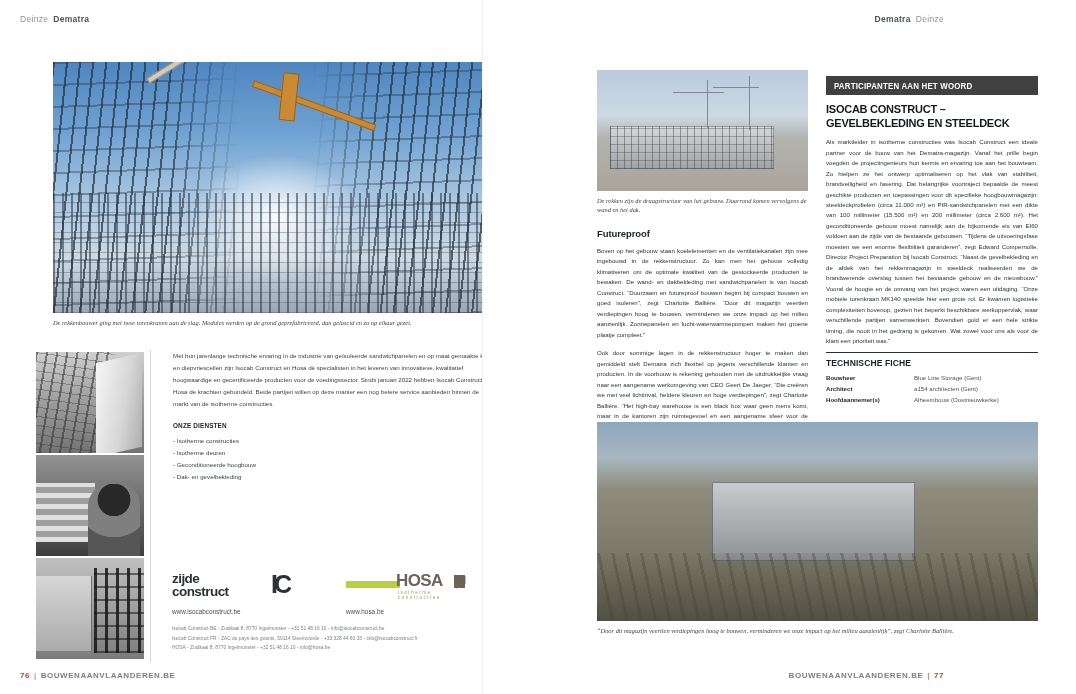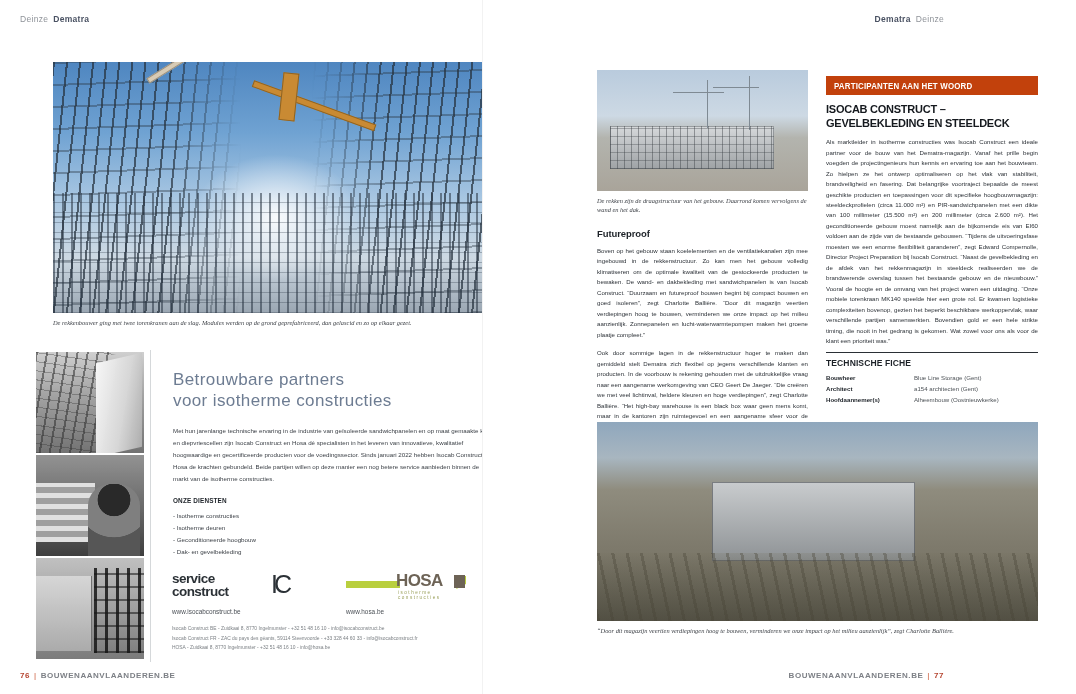--- a/index.html
+++ b/index.html
@@ -145,21 +145,21 @@
     margin-bottom: 7px; letter-spacing: -.1px;
   }
   .para {
     font-size: 6.1px; line-height: 1.72; color: #2d3238;
     text-align: justify; margin-bottom: 8px;
   }
 
   
   .banner {
     position: absolute; left: 826px; top: 76px; width: 212px; height: 19px;
-    background: #c2410c; display: flex; align-items: center; padding-left: 8px;
+    background: #404040; display: flex; align-items: center; padding-left: 8px;
   }
   .banner-text {
     color: #fff; font-size: 9px; font-weight: 700;
     letter-spacing: .2px; transform: scaleX(.88); transform-origin: left center;
     white-space: nowrap;
   }
 
   .rightcol { position: absolute; left: 826px; top: 102px; width: 212px; }
   .art-title {
     font-size: 11px; font-weight: 700; color: #15191e;
@@ -202,21 +202,21 @@
   .ad-list { list-style: none; }
   .ad-list li { font-size: 6.2px; line-height: 1.95; color: #3a3f45; }
 
   
   .logos { position: absolute; left: 172px; top: 572px; width: 330px; display: flex; gap: 58px; }
   .logo-block { position: relative; }
 
   .isocab-wrap { position: relative; width: 116px; height: 30px; }
   .isocab-words { font-size: 13.5px; font-weight: 700; color: #2b3136; line-height: .98; letter-spacing: -.55px; }
   .isocab-mark {
-    position: absolute; right: 0; top: 1px; font-size: 25px; font-weight: 400;
+    position: absolute; right: 0; top: 1px; font-size: 25px; font-weight: 700;
     color: #2b3136; line-height: .95; letter-spacing: -4px;
   }
   .logo-url { font-size: 6.4px; color: #4b5056; margin-top: 6px; }
 
   .hosa-wrap { position: relative; width: 120px; height: 30px; }
   .hosa-bar { position: absolute; left: 0; top: 9px; width: 54px; height: 7px; background: #b9cf3e; }
   .hosa-words {
     position: absolute; left: 50px; top: 0; font-size: 17px; font-weight: 700;
     color: #6d6356; letter-spacing: -.6px; line-height: 1;
   }
@@ -245,38 +245,34 @@
       <div class="crane crane-a"></div>
       <div class="crane crane-c"></div>
     </div>
     <div class="caption cap-steel">De rekkenbouwer ging met twee torenkranen aan de slag. Modules werden op de grond geprefabriceerd, dan gelascid en zo op elkaar gezet.</div>
 
     <div class="photo ph-gray ph-g1"></div>
     <div class="photo ph-gray ph-g2"></div>
     <div class="photo ph-gray ph-g3"></div>
 
     <div class="advert">
-      <div class="ad-title">
-        <div>Betrouwbare partners</div>
-        <div>voor isotherme constructies</div>
-      </div>
       <div class="ad-body">Met hun jarenlange technische ervaring in de industrie van geïsoleerde sandwichpanelen en op maat gemaakte koel- en diepvriescellen zijn Isocab Construct en Hosa dé specialisten in het leveren van innovatieve, kwalitatief hoogwaardige en gecertificeerde producten voor de voedingssector. Sinds januari 2022 hebben Isocab Construct en Hosa de krachten gebundeld. Beide partijen willen op deze manier een nog betere service aanbieden binnen de markt van de isotherme constructies.</div>
       <div class="ad-sub">ONZE DIENSTEN</div>
       <ul class="ad-list">
         <li>- Isotherme constructies</li>
         <li>- Isotherme deuren</li>
         <li>- Geconditioneerde hoogbouw</li>
         <li>- Dak- en gevelbekleding</li>
       </ul>
     </div>
 
     <div class="logos">
       <div class="logo-block">
         <div class="isocab-wrap">
-          <div class="isocab-words">service</div>
+          <div class="isocab-words">zijde</div>
           <div class="isocab-words">construct</div>
           <div class="isocab-mark">IC</div>
         </div>
         <div class="logo-url">www.isocabconstruct.be</div>
       </div>
 
       <div class="logo-block">
         <div class="hosa-wrap">
           <div class="hosa-bar"></div>
           <div class="hosa-words">HOSA</div>

